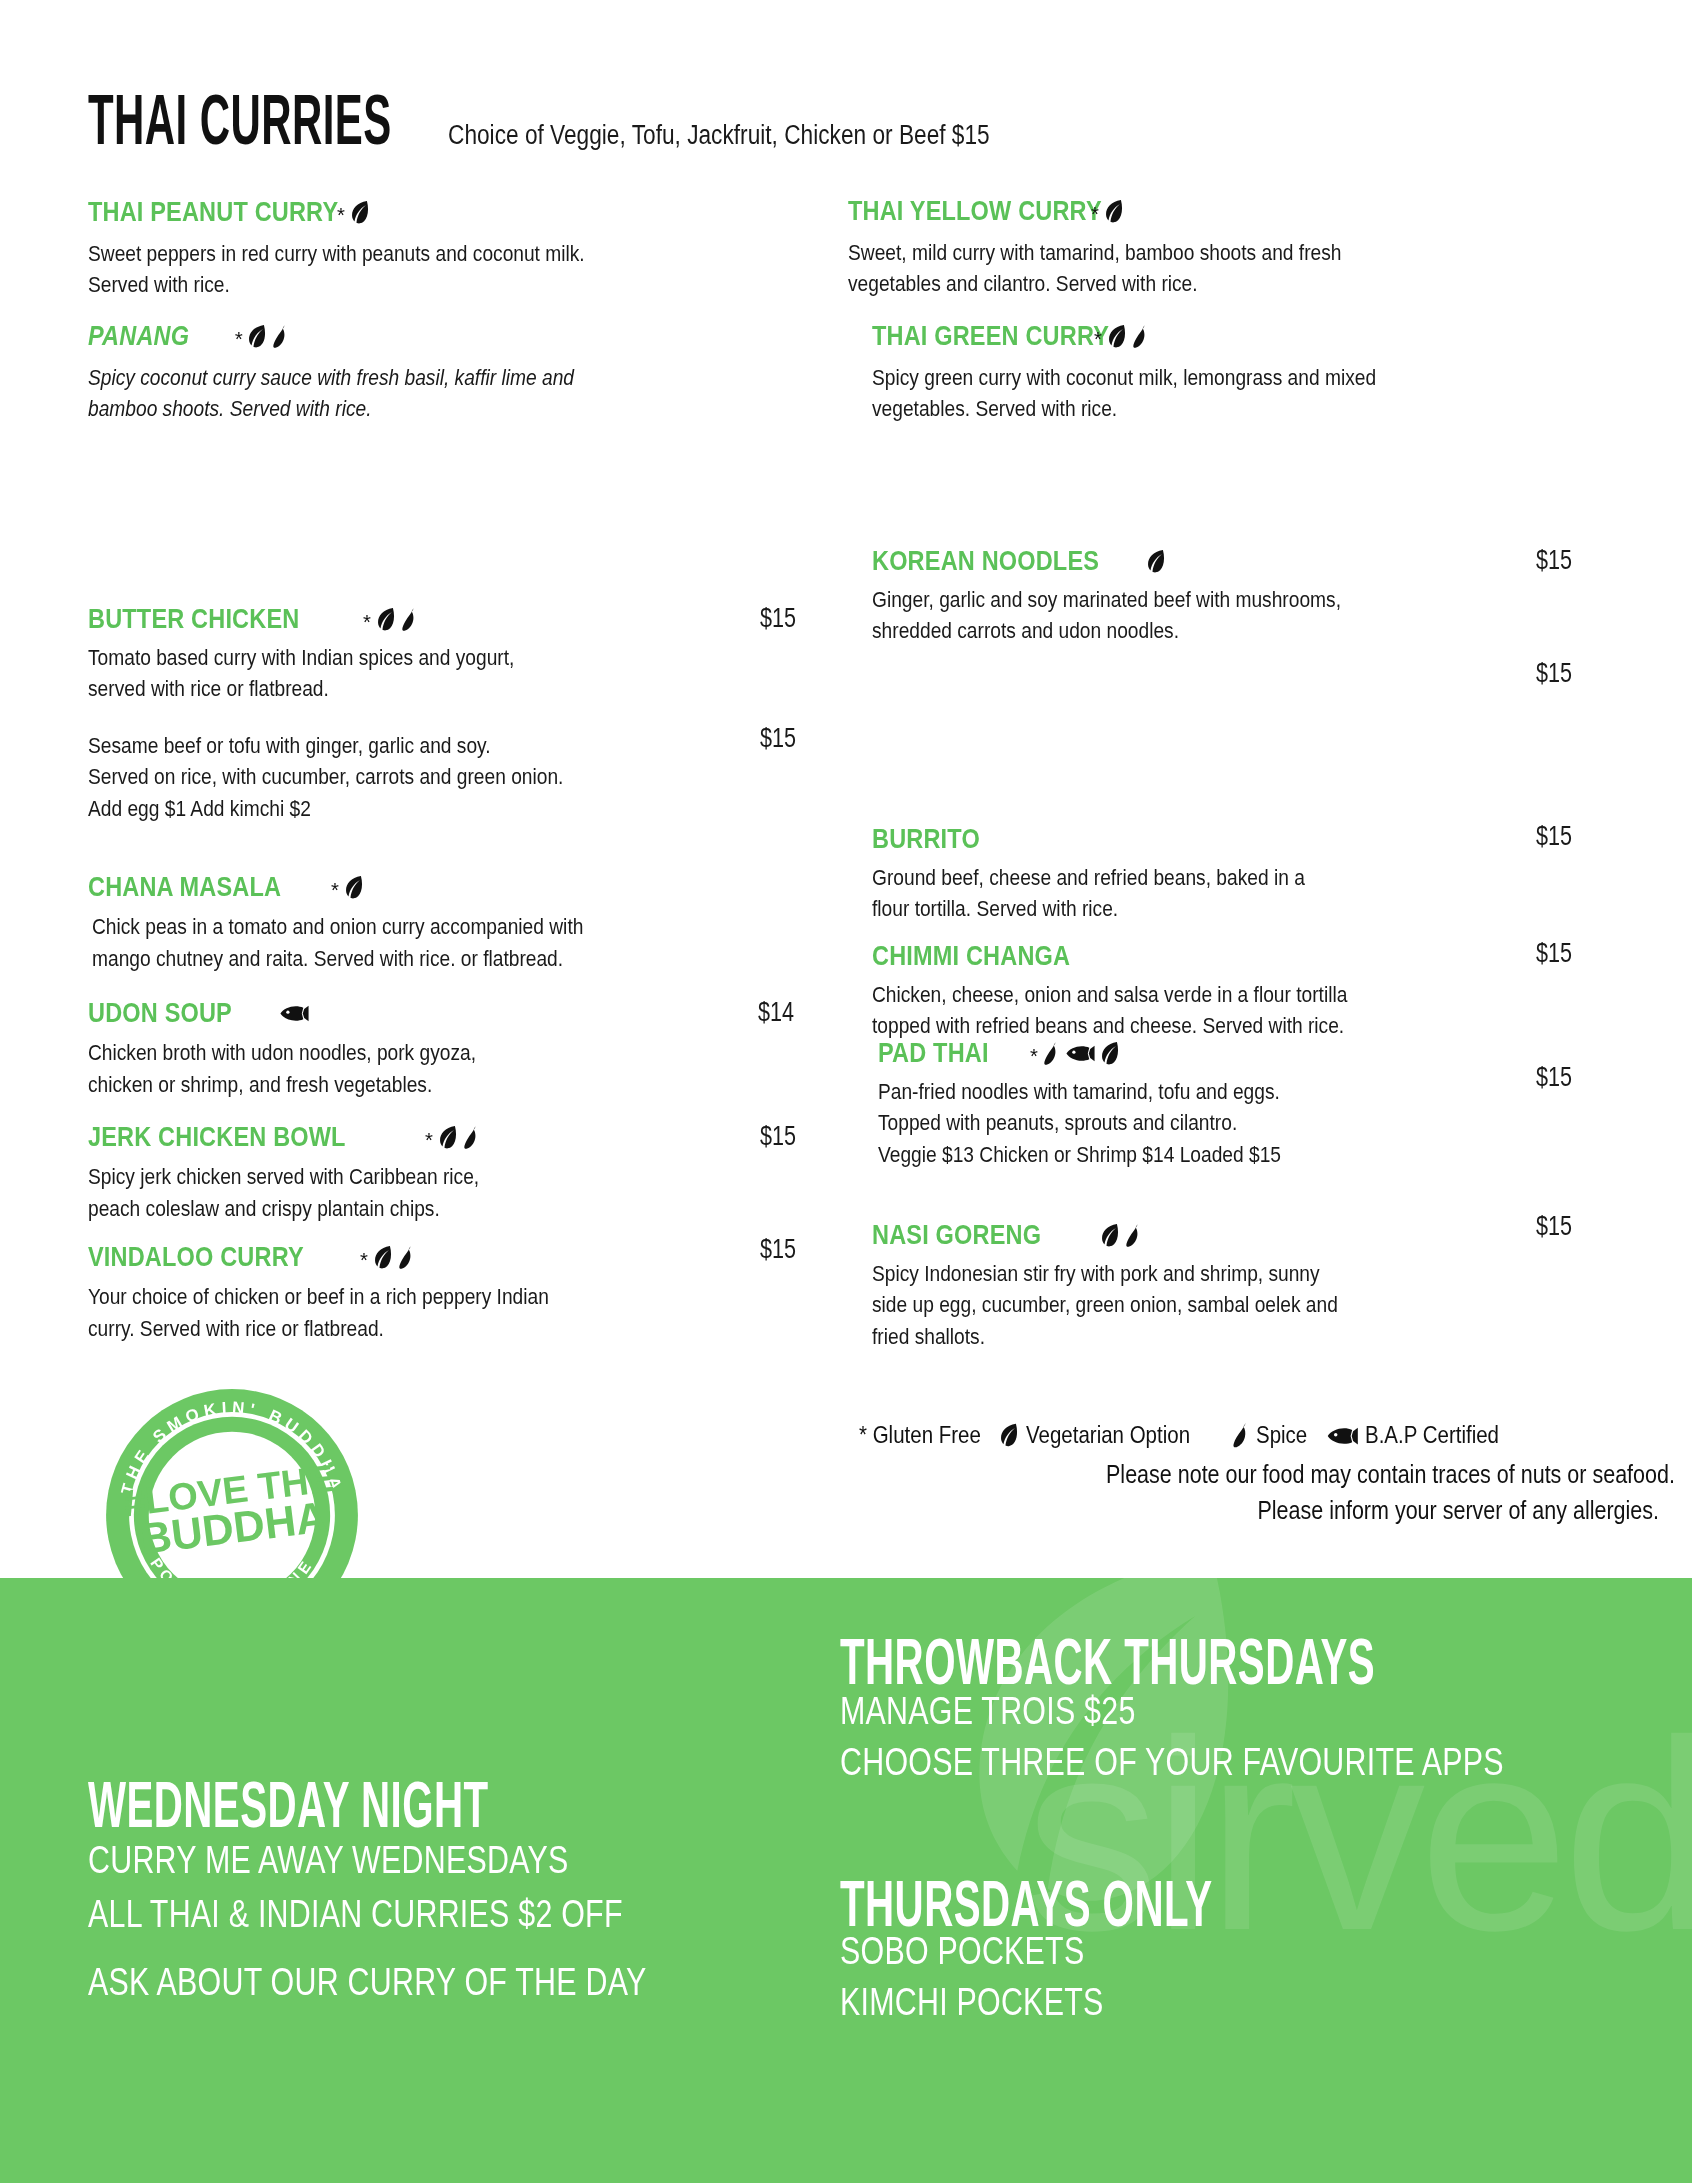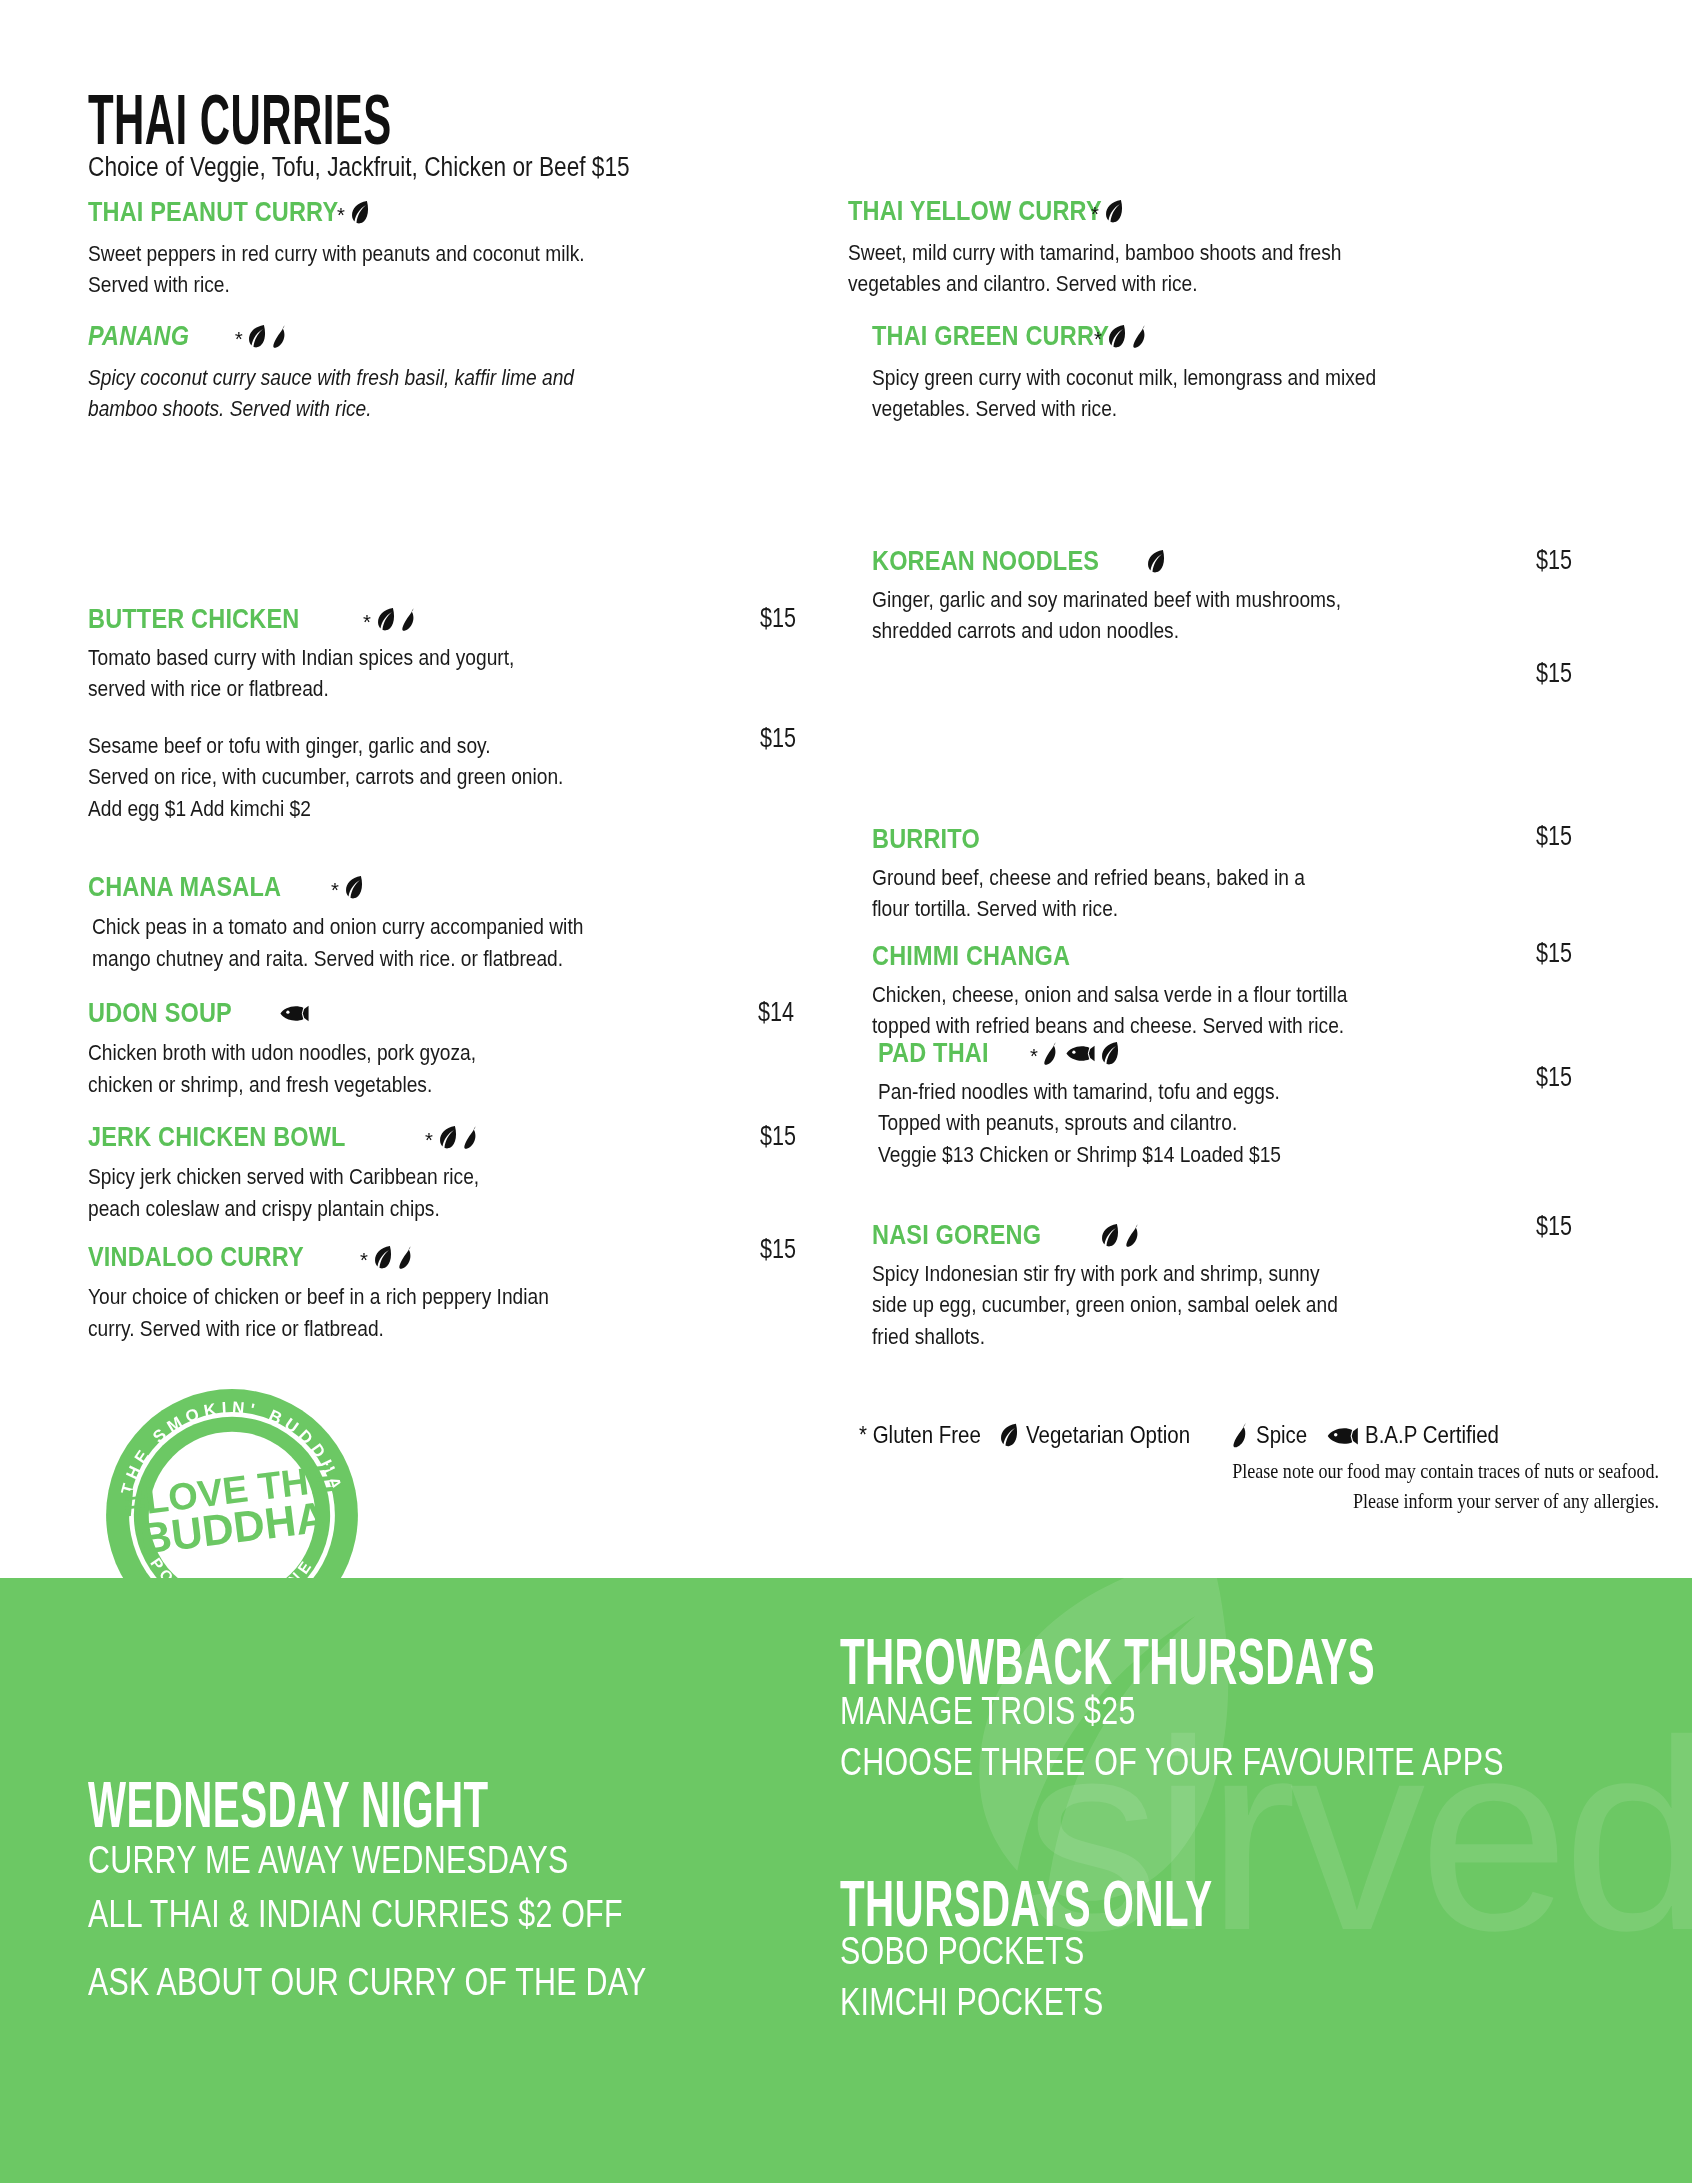--- a/index.html
+++ b/index.html
@@ -6,21 +6,21 @@
   html, body {
     width: 1693px;
     height: 2183px;
     background: #ffffff;
     font-family: "Liberation Sans", sans-serif;
     overflow: hidden;
   }
   .page { position: relative; width: 1693px; height: 2183px; background:#fff; }
 
   
-  .section-head { position:absolute; display:flex; align-items:baseline;flex-direction:column; }
+  .section-head { position:absolute; display:flex; align-items:baseline; }
   .section-title {
     font-family: "Liberation Sans Narrow","Liberation Sans",sans-serif;
     font-weight: 700;
     font-size: 70px;
     line-height: 0.92;
     color: #111111;
     transform: scaleX(0.60);
     transform-origin: left bottom;
     white-space: nowrap;
     letter-spacing: 0.7px;
@@ -79,22 +79,22 @@
     position:absolute;
     display:flex; align-items:center; gap: 6.8px;
     font-family:"Liberation Sans Narrow","Liberation Sans",sans-serif;
   }
   .legend .lg {
     font-size: 24.4px; color:#111;
     transform: scaleX(0.84); transform-origin:left center; white-space:nowrap;
   }
   .note {
     position:absolute; text-align:right;
-    font-family:Liberation Serif, serif;
-    font-size:21px; color:#111; line-height:1.45;
+    font-family:Liberation Sans, sans-serif;
+    font-size:25px; color:#111; line-height:1.45;
     white-space:nowrap;
   }
   .note span { display:block; transform: scaleX(0.86); transform-origin: right top; }
 
   
   .badge { position:absolute; left:100px; top:1383px; width:264px; height:264px; }
   .badge svg { display:block; }
 
   
   .footer {

